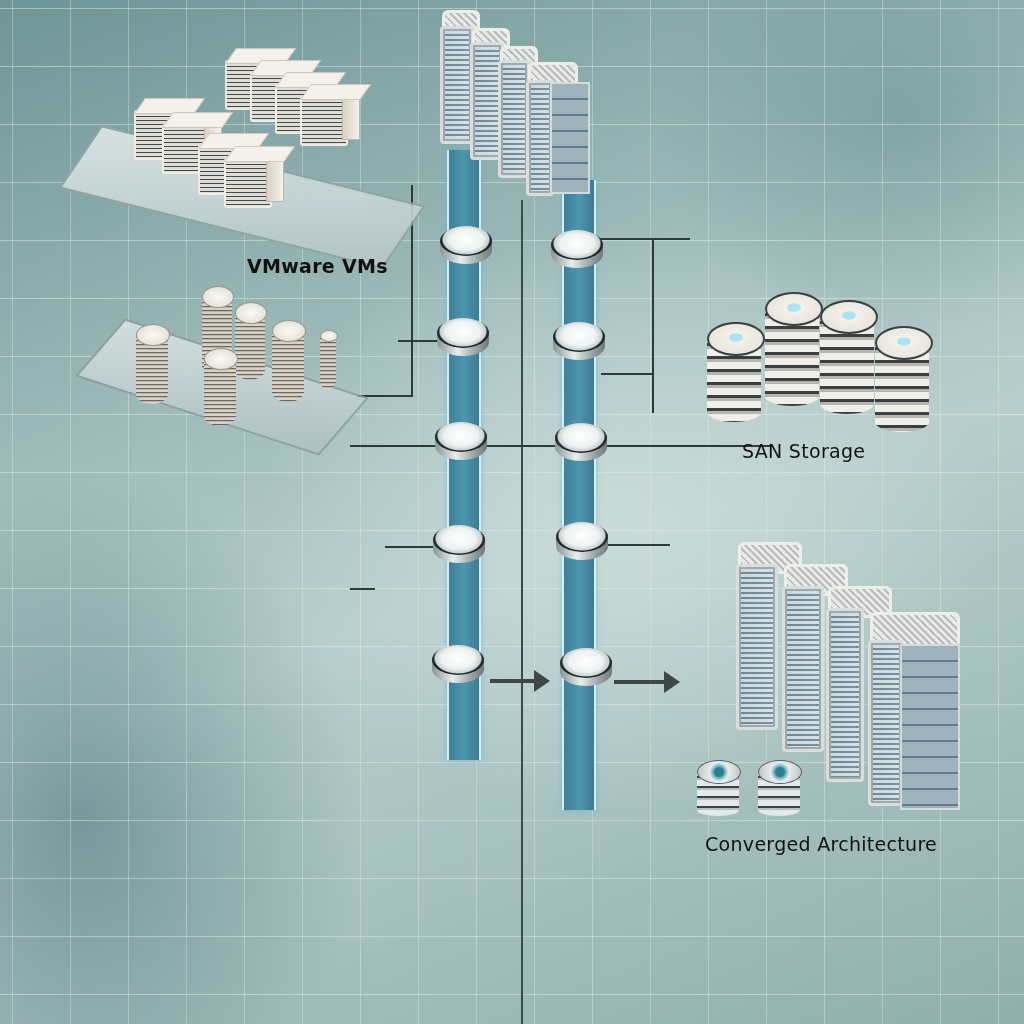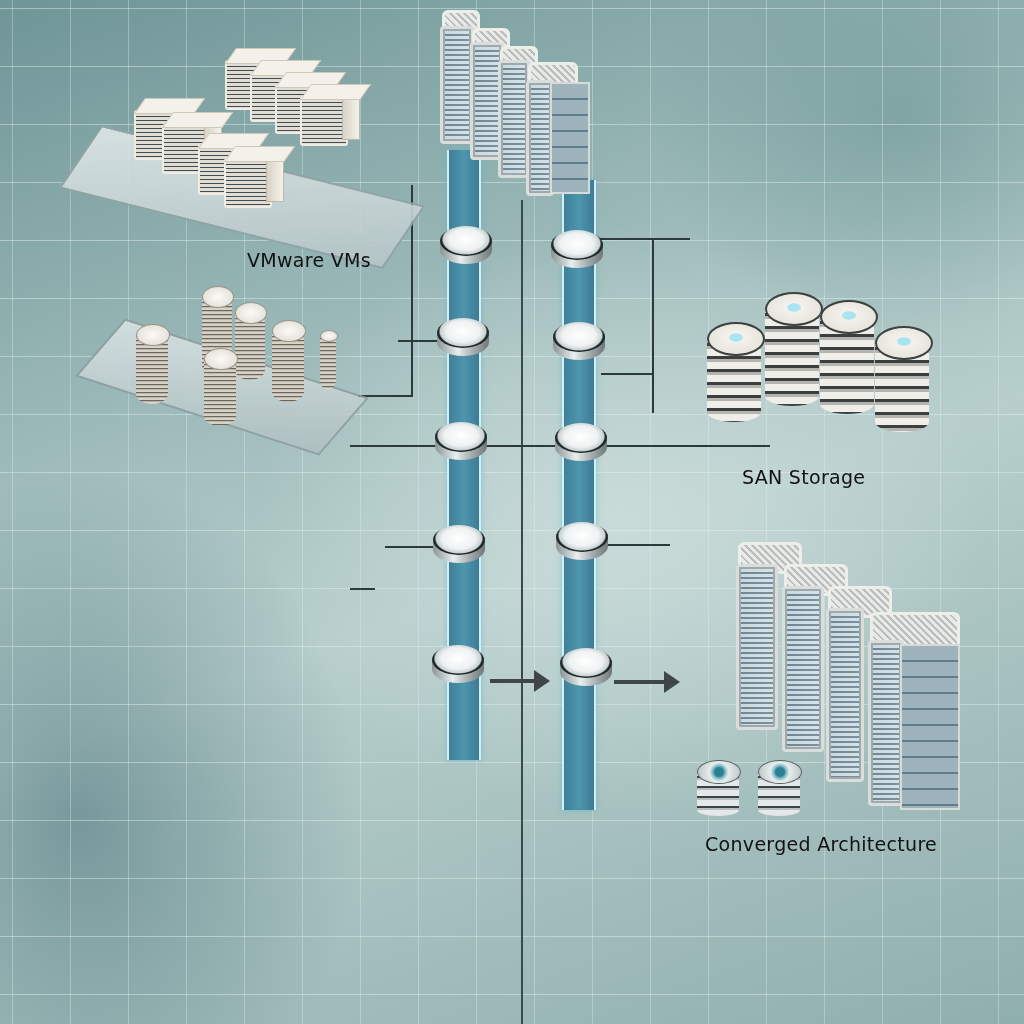--- a/index.html
+++ b/index.html
@@ -148,21 +148,21 @@
   <div class="abs" style="left:10px;top:120px;width:320px;height:70px;background:linear-gradient(160deg,#dfe8e8,#b6c6c8);border:2px solid #93a3a5;transform:skewY(14deg) skewX(-30deg);opacity:0.9;"></div>
   <div class="vmbox" style="left:155px;top:20px;"></div>
   <div class="vmbox" style="left:180px;top:32px;"></div>
   <div class="vmbox" style="left:205px;top:44px;"></div>
   <div class="vmbox" style="left:230px;top:56px;"></div>
   <div class="vmbox" style="left:64px;top:70px;"></div>
   <div class="vmbox" style="left:92px;top:84px;"></div>
   <div class="vmbox" style="left:128px;top:105px;"></div>
   <div class="vmbox" style="left:154px;top:118px;"></div>
 </div>
-<div class="label" style="left:247px;top:249px;">VMware VMs</div>
+<div class="label" style="left:247px;top:255px;font-weight:bold;">VMware VMs</div>
 
 <div class="platform" style="left:80px;top:280px;width:300px;height:180px;">
   <div class="abs" style="left:20px;top:70px;width:240px;height:70px;background:linear-gradient(160deg,#d8e3e3,#aebfc1);border:2px solid #8e9ea0;transform:skewY(18deg) skewX(-34deg);opacity:0.9;"></div>
   <div class="stack coin" style="left:122px;top:6px;width:30px;height:90px;">
       <div class="body" style="top:10px;width:30px;height:80px;"></div>
       <div class="cap" style="width:30px;height:20px;"></div>
     </div>
   <div class="stack coin" style="left:155px;top:22px;width:30px;height:78px;">
       <div class="body" style="top:10px;width:30px;height:68px;"></div>
       <div class="cap" style="width:30px;height:20px;"></div>
@@ -196,21 +196,21 @@
     </div>
   <div class="stack" style="left:115px;top:10px;width:54px;height:115px;">
       <div class="body" style="top:14px;width:54px;height:100px;"></div>
       <div class="cap" style="width:54px;height:30px;"></div>
     </div>
   <div class="stack" style="left:170px;top:36px;width:54px;height:106px;">
       <div class="body" style="top:14px;width:54px;height:92px;"></div>
       <div class="cap" style="width:54px;height:30px;"></div>
     </div>
 </div>
-<div class="label" style="left:742px;top:466px;">SAN Storage</div>
+<div class="label" style="left:742px;top:440px;">SAN Storage</div>
 
 <div class="tower" style="left:736px;top:540px;width:225px;height:270px;">
   <div class="topcap" style="left:2px;top:2px;width:58px;height:26px;"></div>
   <div class="front" style="left:0;top:24px;width:36px;height:160px;"></div>
   <div class="topcap" style="left:48px;top:24px;width:58px;height:26px;"></div>
   <div class="front" style="left:46px;top:46px;width:36px;height:160px;"></div>
   <div class="topcap" style="left:92px;top:46px;width:58px;height:26px;"></div>
   <div class="front" style="left:90px;top:68px;width:32px;height:168px;"></div>
   <div class="topcap" style="left:134px;top:72px;width:84px;height:30px;"></div>
   <div class="front" style="left:132px;top:100px;width:30px;height:160px;"></div>

